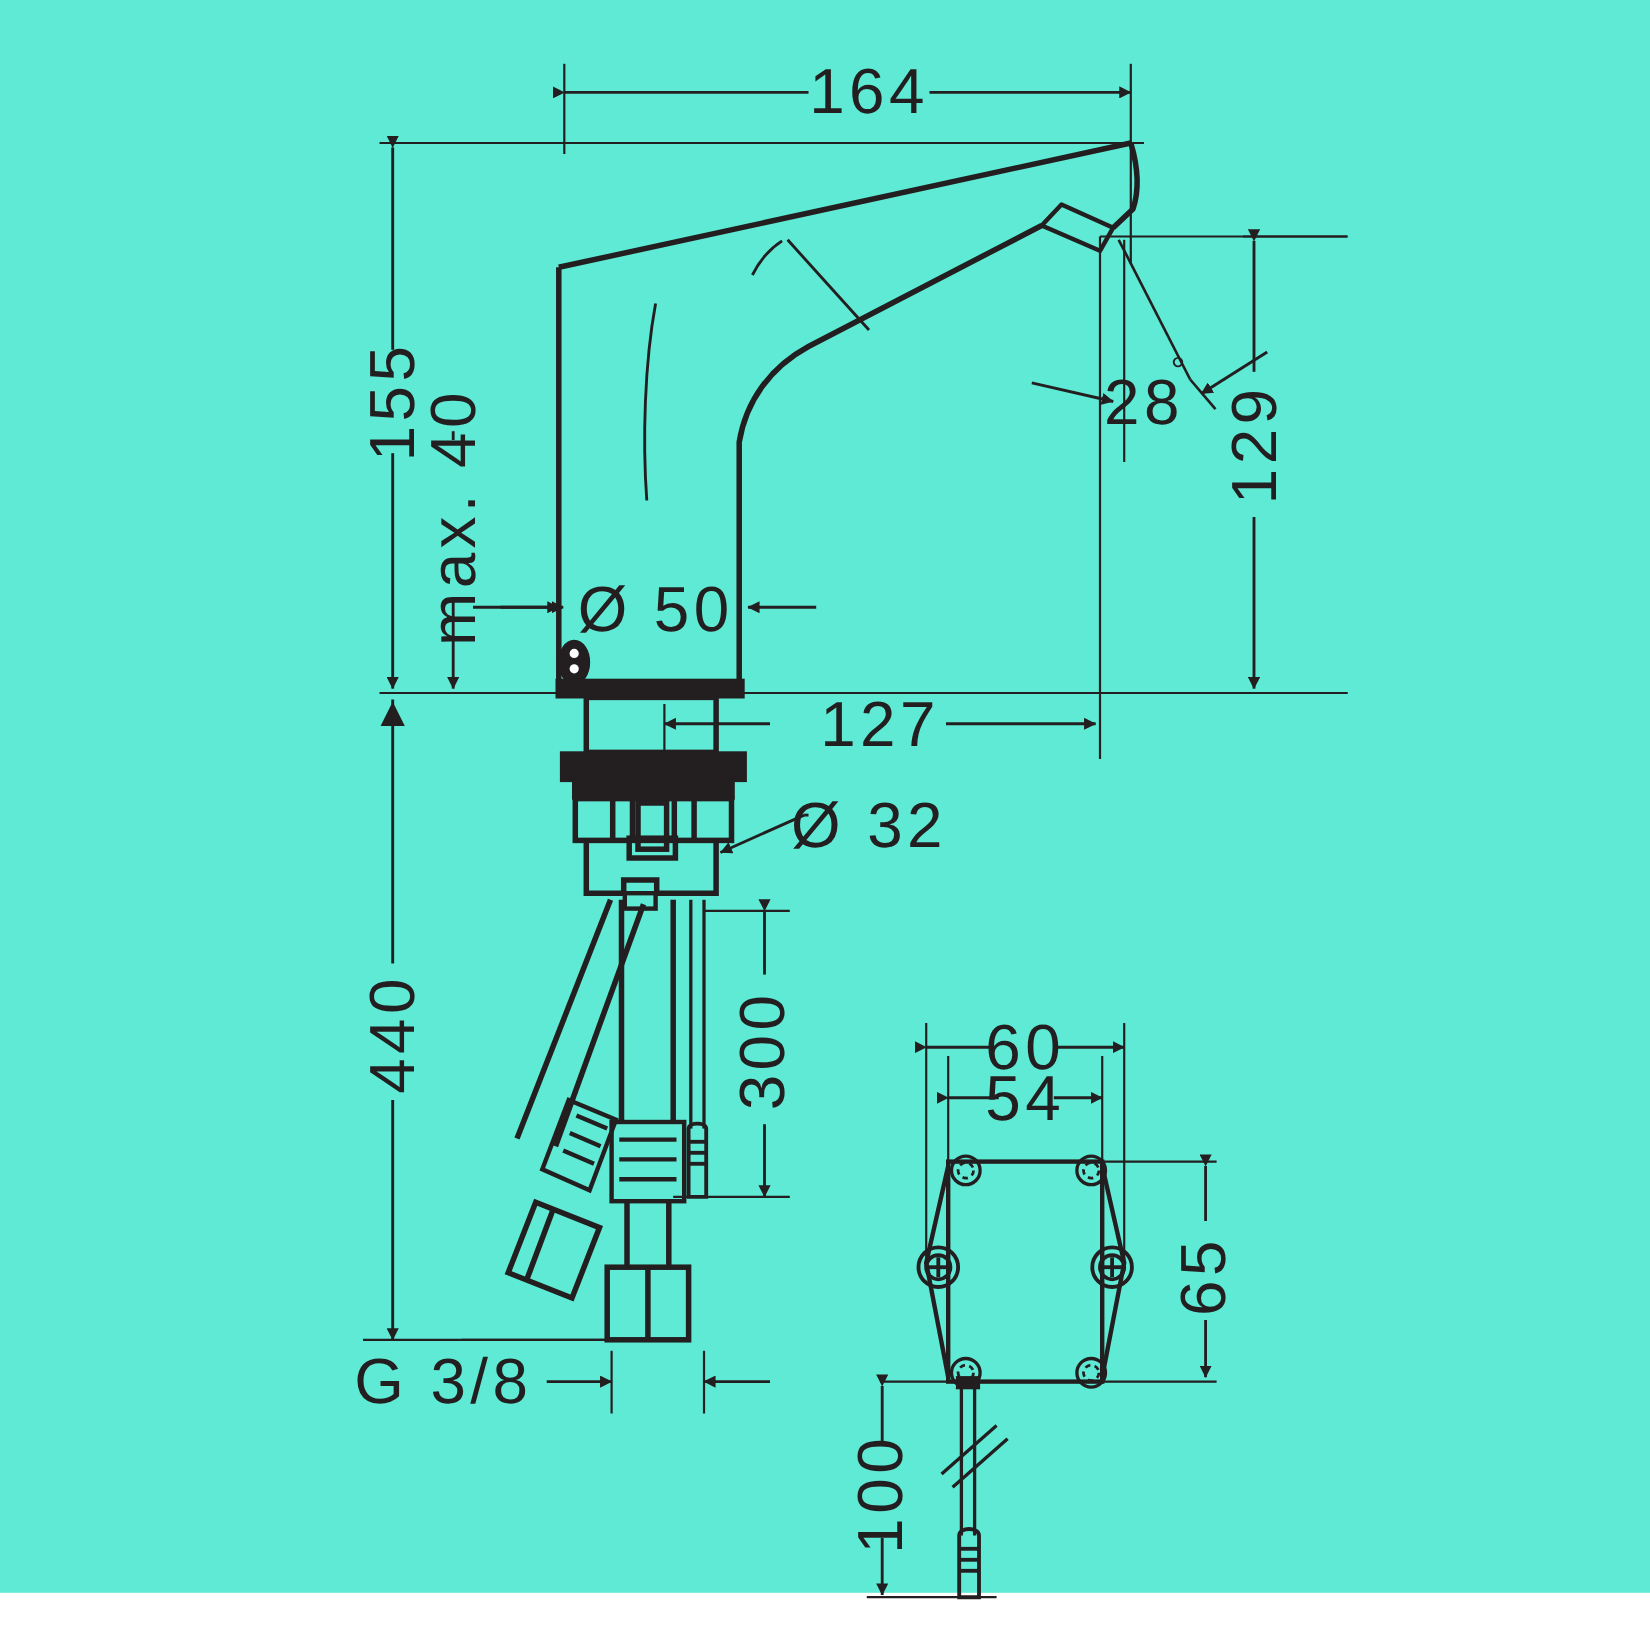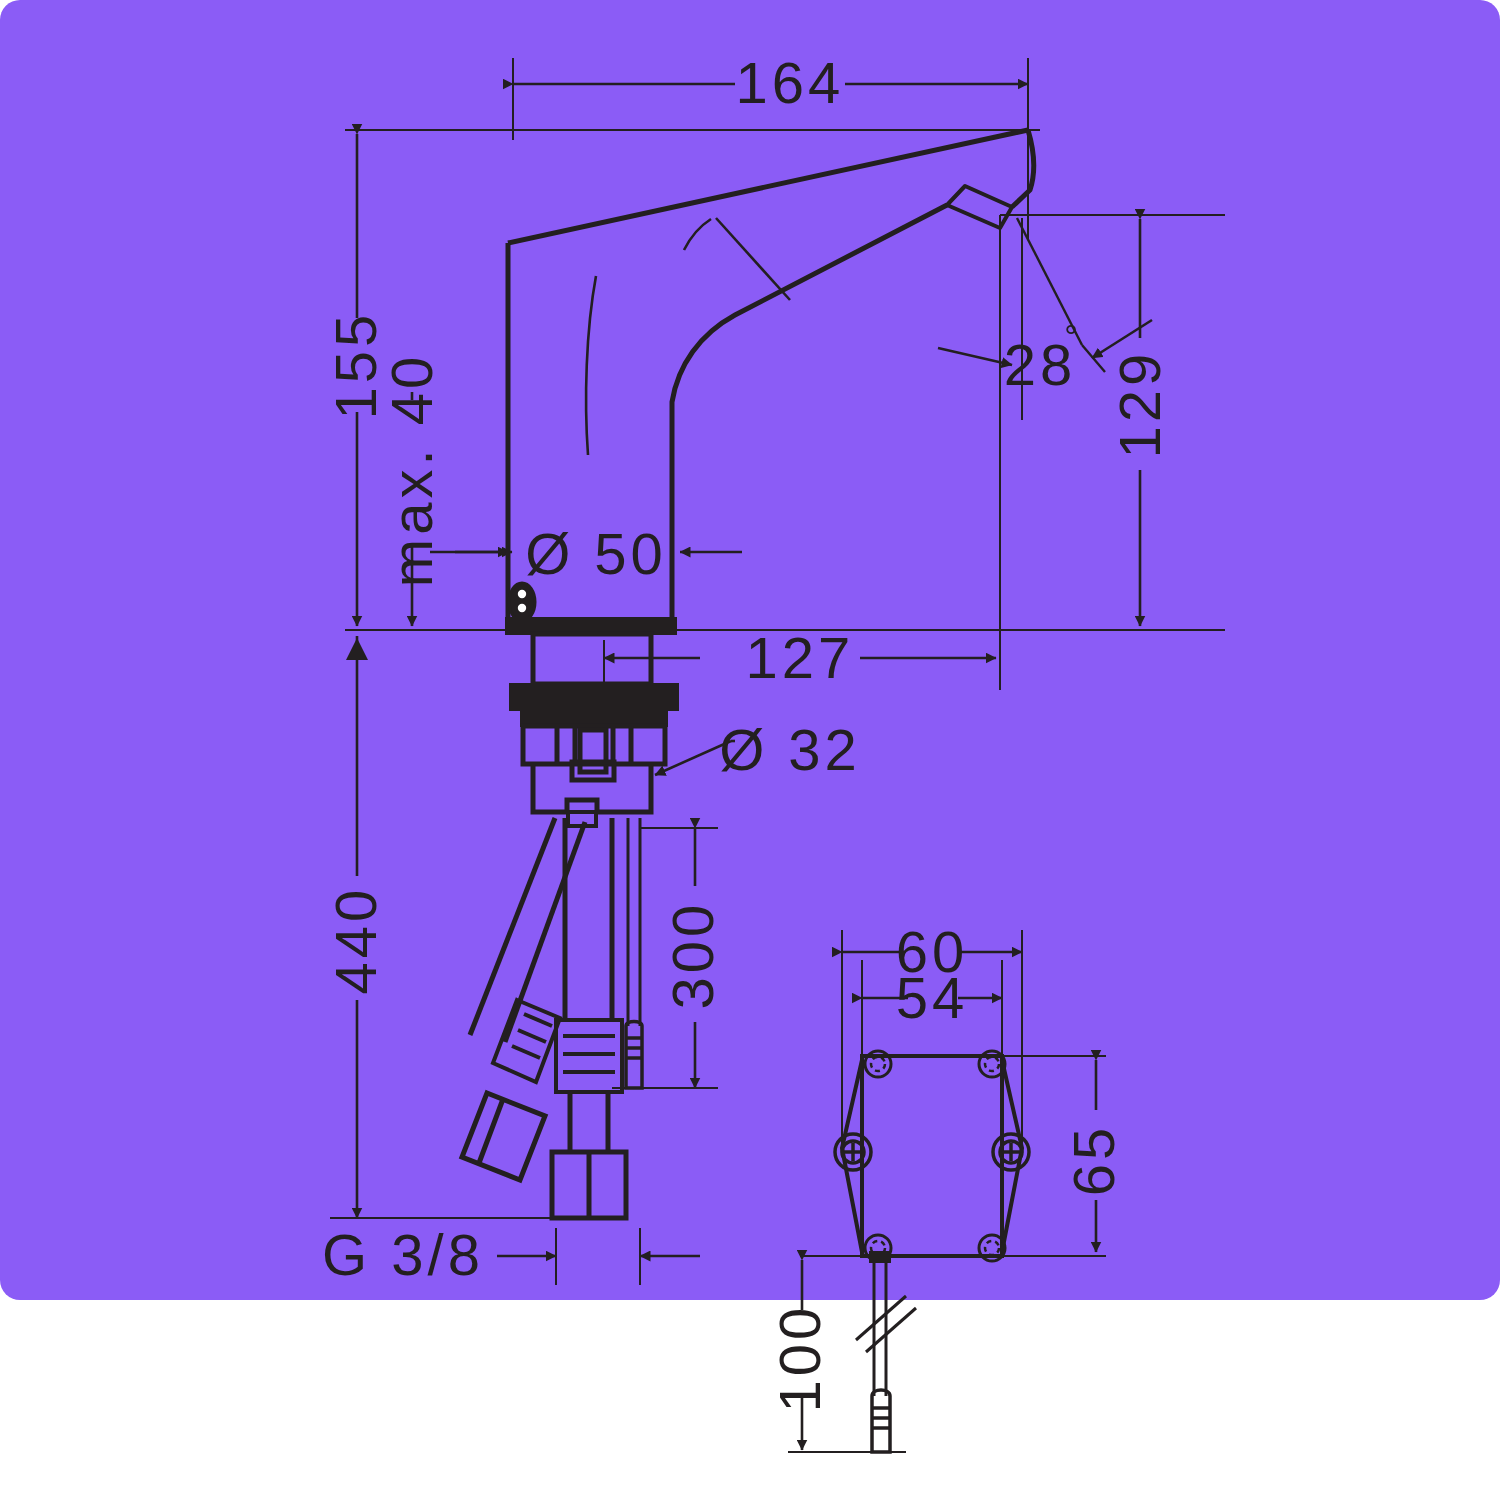--- a/index.html
+++ b/index.html
@@ -1,17 +1,17 @@
 <!DOCTYPE html>
 <html><head>
 <meta charset="utf-8">
 <style>
   html,body{margin:0;padding:0;background:#ffffff;}
   body{width:1500px;height:1500px;overflow:hidden;font-family:"Liberation Sans",sans-serif;}
-  #sheet{position:relative;width:1500px;height:1300px;background:#8b5cf6;border-radius:20px;}
+  #sheet{position:relative;width:1500px;height:1448px;background:#5eead4;}
   svg{display:block;}
   .dimtext{font-family:"Liberation Sans",sans-serif;fill:#231f20;font-size:58px;letter-spacing:4px;}
   .deg{font-size:34px;}
 </style>
 </head>
 <body>
 
 <div id="sheet">
 
 <svg width="1500" height="1500" viewBox="0 0 1500 1500" xmlns="http://www.w3.org/2000/svg">

